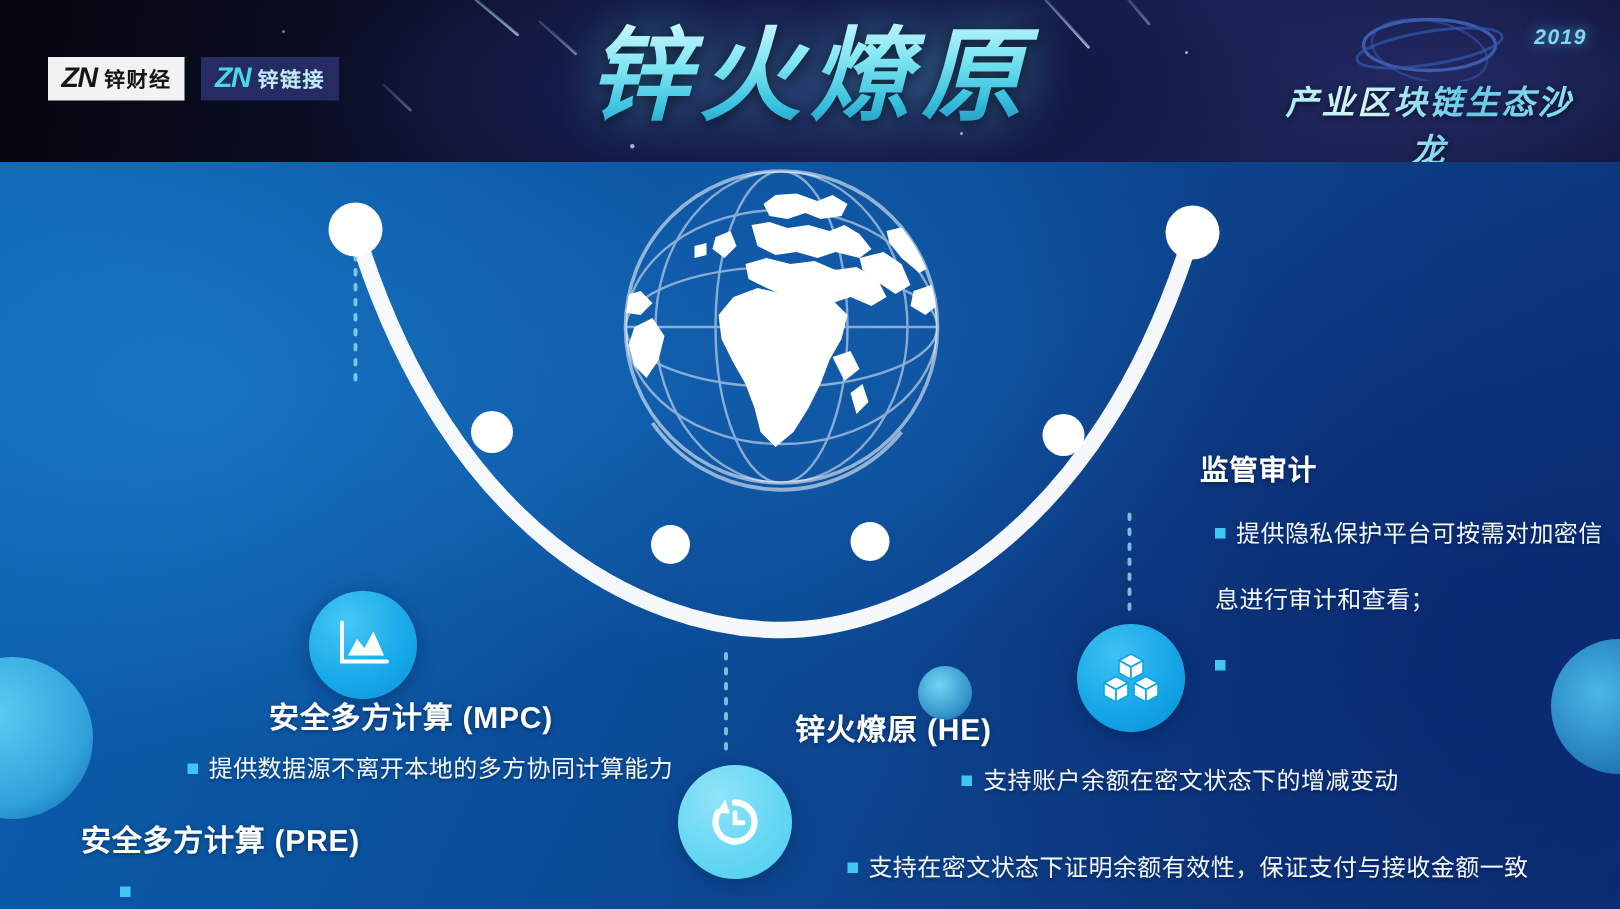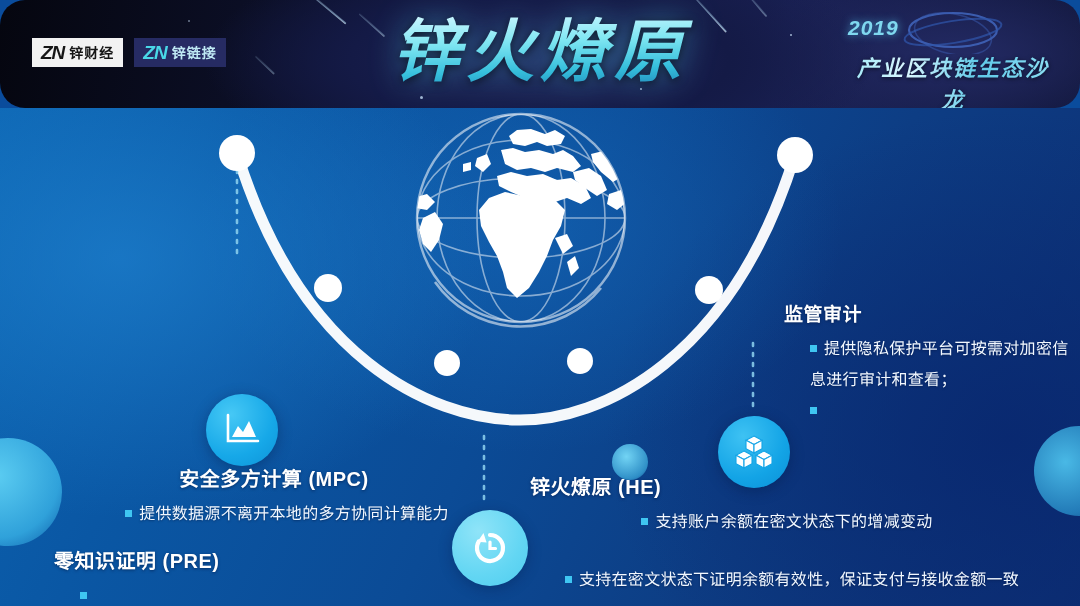--- a/index.html
+++ b/index.html
@@ -11,21 +11,20 @@
     background:#0a4c9c;
   }
 
   
   #header{
     position:absolute;left:0;top:0;width:1080px;height:108px;overflow:hidden;
     background:
       radial-gradient(ellipse 420px 150px at 540px 60px, #1d2357 0%, #141a46 45%, rgba(10,12,32,0) 80%),
       radial-gradient(ellipse 300px 120px at 960px 55px, #232a63 0%, rgba(20,24,70,0) 75%),
       linear-gradient(100deg,#05060f 0%,#0b0e24 22%,#131942 50%,#1a2155 72%,#101538 100%);
-    border-radius: 25px;
   }
   .streak{position:absolute;background:linear-gradient(to bottom right,rgba(255,255,255,0) 0%,rgba(190,230,255,.85) 75%,rgba(255,255,255,1) 100%);border-radius:2px;}
   .star{position:absolute;background:#cfe8ff;border-radius:50%;opacity:.75;}
 
   
   #logo-zone{position:absolute;left:32px;top:38px;display:flex;align-items:center;gap:11px;}
   .logo{height:29px;display:flex;align-items:center;padding:0 9px;gap:5px;}
   .logo-a{background:#f2f2f2;}
   .logo-b{background:#262b63;}
   .zn{font-weight:bold;font-size:19px;letter-spacing:-1px;font-style:italic;line-height:1;}
@@ -46,22 +45,22 @@
     -webkit-text-fill-color:transparent;
     filter:drop-shadow(0 2px 5px rgba(0,0,0,.65)) drop-shadow(0 0 16px rgba(90,220,255,.42));
     pointer-events:none;
   }
 
   
   #event{position:absolute;right:22px;top:12px;width:210px;text-align:center;}
   #event-globe{position:relative;height:36px;}
   #event-globe svg{position:absolute;left:50%;top:-2px;transform:translateX(-50%);}
   #event-year{
-    position:absolute;left:0;top:4px;width:100%;text-align:left;
-    font-weight:bold;font-style:italic;font-size:21px;color:#7fd8ef;letter-spacing:1px;
+    position:absolute;left:0;top:4px;width:100%;text-align:right;
+    font-weight:bold;font-style:italic;font-size:14px;color:#7fd8ef;letter-spacing:1px;
     text-shadow:0 0 9px rgba(90,200,240,.75);
   }
   #event-title{
     font-size:22px;font-weight:bold;font-style:italic;letter-spacing:2px;margin-top:2px;
     background:linear-gradient(90deg,#9fe8f7 0%,#d8f6ff 28%,#5fc9e8 62%,#8fe0f4 100%);
     -webkit-background-clip:text;background-clip:text;color:transparent;-webkit-text-fill-color:transparent;
     filter:drop-shadow(0 1px 2px rgba(0,0,0,.6));
   }
 
   
@@ -99,22 +98,22 @@
   }
   .indent1{padding-left:26px;}
   .indent2{padding-left:14px;text-align:center;}
   .hang{display:inline;}
 
   #block-mpc{left:54px;top:358px;width:440px;text-align:center;}
   #block-pre{left:54px;top:440px;width:470px;}
   #block-he{left:530px;top:366px;width:500px;}
   #block-zkp{left:530px;top:450px;width:510px;}
   #block-aud{left:784px;top:194px;width:290px;}
-  #block-aud .blk-title{font-size:19px;}
-  #block-aud .blk-list li{font-size:16px;line-height:31px;font-family:Liberation Mono, monospace;}
+  #block-aud .blk-title{font-size:19px;margin-left:16px;}
+  #block-aud .blk-list li{font-size:16px;line-height:44px;}
 
   
   #globe{position:absolute;left:405px;top:-2px;width:232px;height:236px;}
 
   
   #watermark{
     position:absolute;right:28px;bottom:22px;font-size:28px;font-weight:bold;color:#ffffff;
     letter-spacing:2px;text-shadow:0 2px 6px rgba(0,20,60,.5);
   }
 </style>
@@ -257,21 +256,21 @@
     </div>
 
     <div class="block" id="block-mpc">
       <div class="blk-title">安全多方计算 (MPC)</div>
       <ul class="blk-list">
         <li class="indent1"><span class="sq"></span><span class="hang">提供数据源不离开本地的多方协同计算能力</span></li>
       </ul>
     </div>
 
     <div class="block" id="block-pre">
-      <div class="blk-title">零知识证明 (PRE)</div>
+      <div class="blk-title">安全多方计算 (PRE)</div>
       <ul class="blk-list">
         <li class="indent1"><span class="sq"></span></li>
 
       </ul>
     </div>
 
     <div class="block" id="block-he">
       <div class="blk-title">锌火燎原 (HE)</div>
       <ul class="blk-list">
         <li class="indent2"><span class="sq"></span><span class="hang">支持账户余额在密文状态下的增减变动</span></li>

